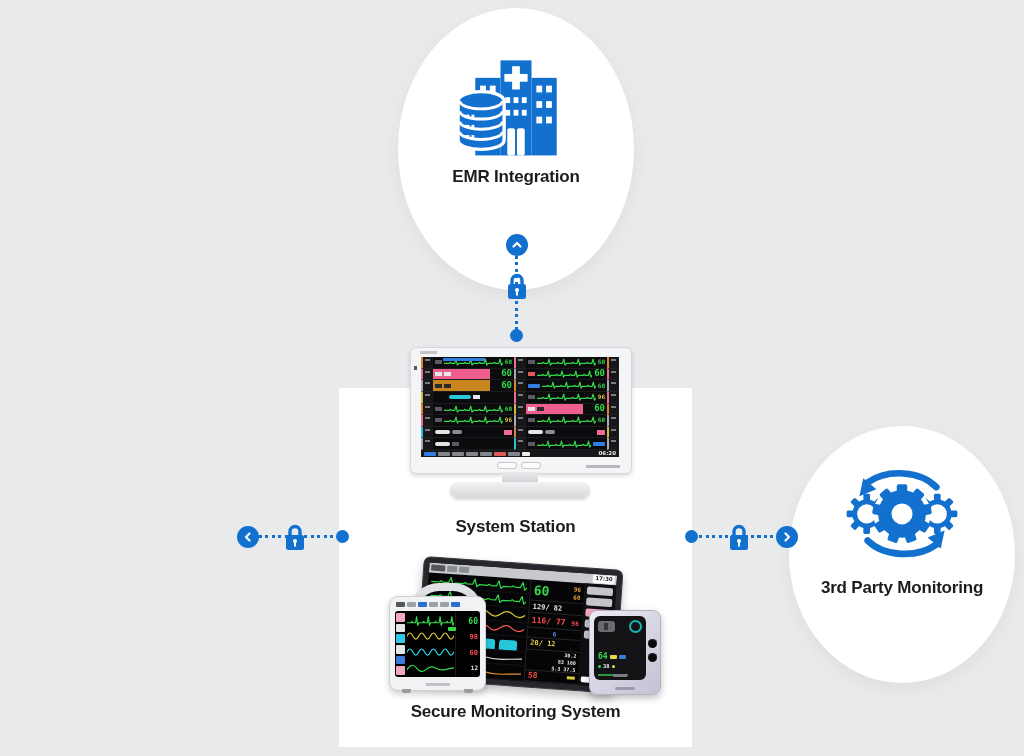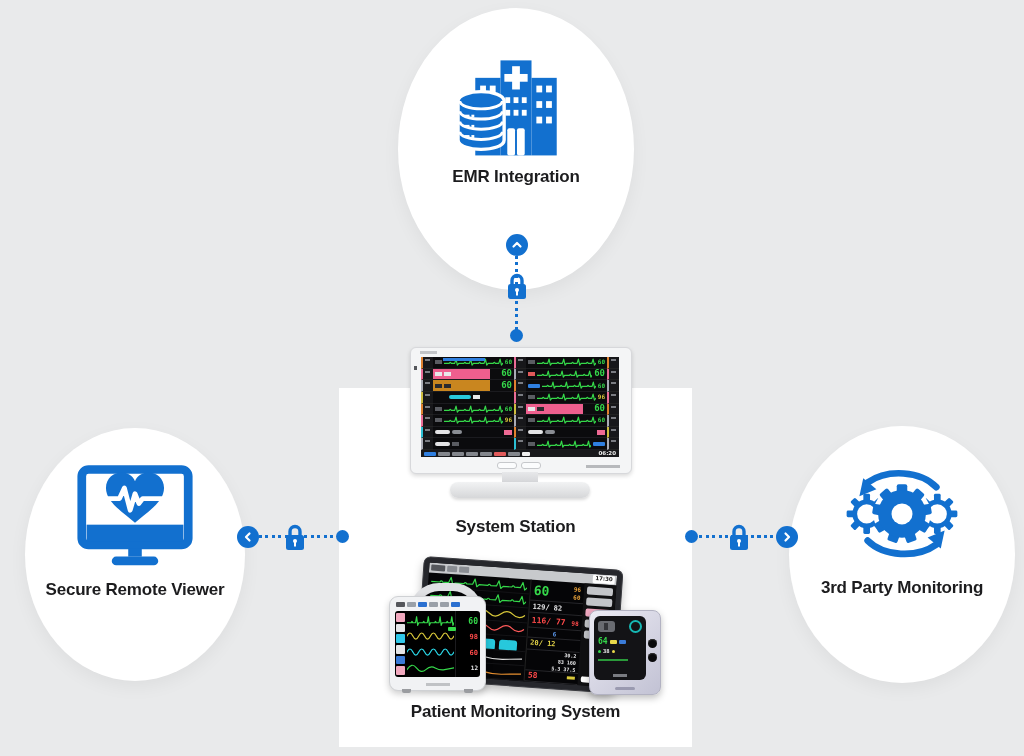--- a/index.html
+++ b/index.html
@@ -137,21 +137,21 @@
   .foot{position:absolute;bottom:-3px;width:9px;height:4px;background:#9a9ca0;border-radius:0 0 2px 2px}
 
   #telemetry{position:absolute;left:250px;top:65px;width:70px;height:83px;z-index:4;
              background:linear-gradient(135deg,#ecebf4,#c2c2d4);border:1px solid #b2b2c2;border-radius:8px;
              box-shadow:0 3px 7px rgba(0,0,0,.25)}
   .tele-face{position:absolute;left:4px;top:5px;width:52px;height:64px;background:#131316;border-radius:6px;padding:4px;box-sizing:border-box}
   .tele-row1{display:flex;align-items:center;justify-content:space-between}
   .lungs{width:17px;height:11px;background:#6a6c72;border-radius:3px;position:relative}
   .lungs::after{content:"";position:absolute;left:6px;top:2px;width:4px;height:7px;background:#35363b}
   .ring{width:9px;height:9px;border:2.5px solid #16b8b4;border-radius:50%}
-  .tele-row2{display:flex;align-items:center;gap:2px;margin-top:5px}
+  .tele-row2{display:flex;align-items:center;gap:2px;margin-top:20px}
   .tele-hr{color:#35d84a;font:700 8px/1 "DejaVu Sans Mono",monospace}
   .bar{width:7px;height:4px;border-radius:1px}
   .bar.yl{background:#e8d84a}.bar.bu{background:#3a7bd8}
   .tele-row3{display:flex;align-items:center;gap:2px;margin-top:3px}
   .tele-rr{color:#e8e8ea;font:700 5.5px/1 "DejaVu Sans Mono",monospace}
   .dot-g{width:3px;height:3px;background:#35d84a;border-radius:50%}
   .dot-y{width:3px;height:3px;background:#e8d84a;border-radius:50%}
   .tele-line{width:30px;height:2px;background:#2a9a3a;margin-top:4px}
   .tele-brand{position:absolute;left:50%;transform:translateX(-50%);bottom:3px;width:14px;height:3px;background:#7a7c82}
   .tele-btn{position:absolute;right:3px;width:9px;height:9px;border-radius:50%;background:#0a0a0c;box-shadow:inset 0 1px 1px #333}
@@ -210,31 +210,20 @@
           <rect x="20" y="62" width="3" height="3"></rect>
         <rect x="13" y="72.5" width="5" height="3"></rect>
           <rect x="20" y="72.5" width="3" height="3"></rect>
         <rect x="13" y="83" width="5" height="3"></rect>
           <rect x="20" y="83" width="3" height="3"></rect>
       </g>
     </svg>
     <div class="node-label">EMR Integration</div>
   </div>
 
-  <div class="node" id="node-remote">
-    <svg width="120" height="108" viewBox="0 0 124 108">
-      <rect x="7" y="7" width="110" height="78" rx="7" fill="#fff" stroke="#1270cf" stroke-width="9"></rect>
-      <rect x="12" y="64" width="100" height="17" fill="#1270cf"></rect>
-      <path d="M62,62 C48,50 32,40 32,26 C32,16 40,10 48,10 C54,10 60,13 62,19 C64,13 70,10 76,10 C84,10 92,16 92,26 C92,40 76,50 62,62 Z" fill="#1270cf"></path>
-      <polyline points="26,37 46,37 51,26 57,49 62,32 66,42 70,37 98,37" fill="none" stroke="#fff" stroke-width="5" stroke-linecap="round" stroke-linejoin="round"></polyline>
-      <rect x="55" y="89" width="14" height="8" fill="#1270cf"></rect>
-      <rect x="38" y="97" width="48" height="9" rx="4.5" fill="#1270cf"></rect>
-    </svg>
-    <div class="node-label">Secure Remote Viewer</div>
-  </div>
 
   <div class="node" id="node-third">
     <svg width="126" height="110" viewBox="0 0 132 112">
       <path d="M102,30 A47,33 0 0 0 30,25" fill="none" stroke="#1270cf" stroke-width="7" stroke-linecap="round"></path>
       <g transform="translate(31,28) rotate(130)">
           <polygon points="-2,-9 15,0 -2,9" fill="#1270cf"></polygon>
         </g>
       <path d="M30,86 A47,33 0 0 0 102,90" fill="none" stroke="#1270cf" stroke-width="7" stroke-linecap="round"></path>
       <g transform="translate(101,87) rotate(-50)">
           <polygon points="-2,-9 15,0 -2,9" fill="#1270cf"></polygon>
@@ -651,15 +640,15 @@
         </div>
         <i class="tele-line" style="display:block"></i>
         <i class="tele-brand"></i>
       </div>
       <i class="tele-btn" style="top:28px"></i>
       <i class="tele-btn" style="top:42px"></i>
       <i class="tele-slot"></i>
     </div>
   </div>
 
-  <div class="panel-label" id="pms-label">Patient Monitoring System</div>
+  <div class="panel-label" id="pms-label">Secure Monitoring System</div>
 
 </div>
 
 </body></html>

